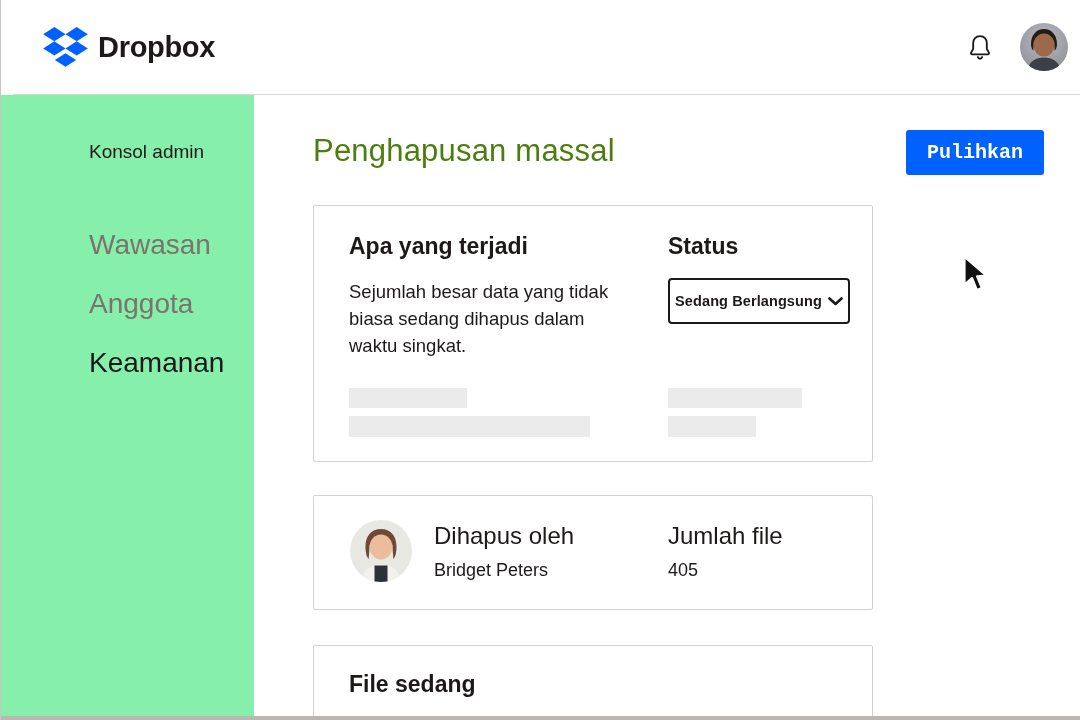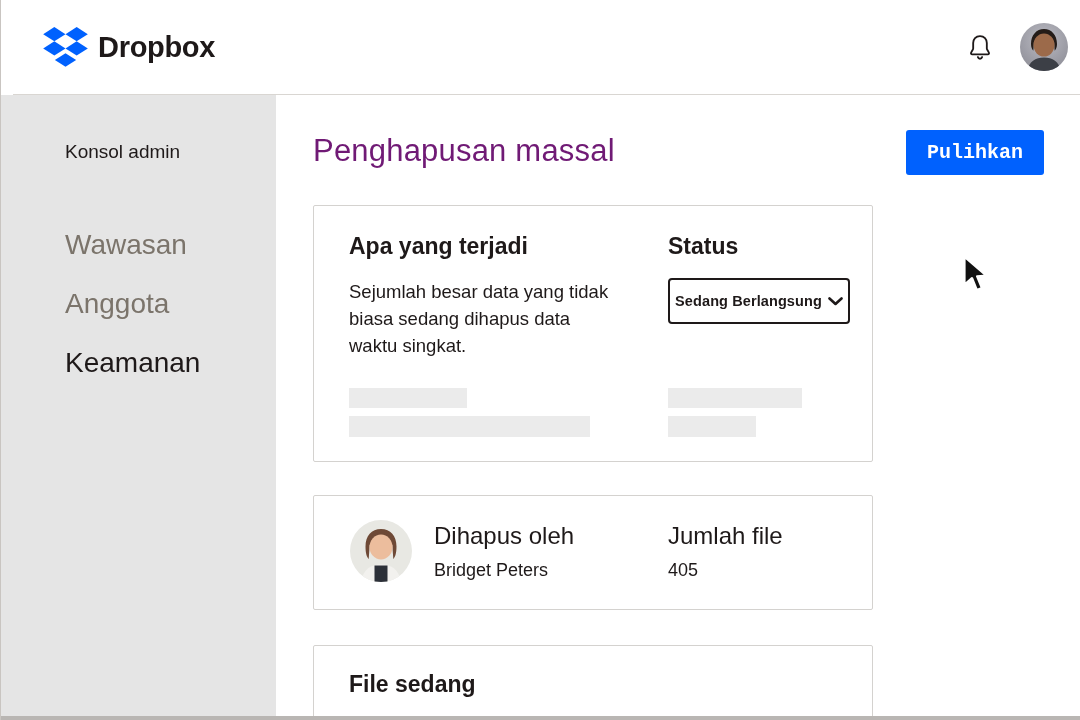--- a/index.html
+++ b/index.html
@@ -11,30 +11,30 @@
   
   .topbar{position:absolute;left:0;top:0;width:100%;height:95px;background:#fff;
     border-bottom:1px solid #d9d6d2;display:flex;align-items:center;justify-content:space-between;
     padding:0 24px 0 30px;box-sizing:border-box;margin-left:12px;}
   .brand{display:flex;align-items:center;gap:10px;cursor:pointer;}
   .brand-name{font-size:29px;font-weight:700;letter-spacing:-0.3px;color:#1e1919;}
   .topbar-right{display:flex;align-items:center;gap:27px;}
   .bell-wrap{display:flex;align-items:center;cursor:pointer;}
   .avatar-header{width:48px;height:48px;border-radius:50%;overflow:hidden;cursor:pointer;flex:0 0 auto;}
   
-  .sidebar{position:absolute;left:0;top:95px;bottom:0;width:275px;background:#e5e5e5;
-    box-sizing:border-box;padding:46px 20px 0 64px;}
+  .sidebar{position:absolute;left:0;top:95px;bottom:0;width:253px;background:#86efac;
+    box-sizing:border-box;padding:46px 20px 0 88px;}
   .sidebar-title{font-size:19px;color:#1e1919;margin:0 0 66px 0;}
   .nav-item{display:block;font-size:28px;color:#7b746b;margin-bottom:27px;text-decoration:none;cursor:pointer;line-height:32px;}
   .nav-item.active{color:#1e1919;}
   
   .main{position:absolute;left:275px;top:95px;right:0;bottom:0;background:#fff;
     box-sizing:border-box;padding:35px 36px 0 37px;overflow:hidden;}
   .title-row{display:flex;justify-content:space-between;align-items:flex-start;height:45px;margin-bottom:30px;}
-  .page-title{font-size:31px;font-weight:400;margin:0;letter-spacing:0.2px;line-height:42px;color:#701a75;}
+  .page-title{font-size:31px;font-weight:400;margin:0;letter-spacing:0.2px;line-height:42px;color:#4d7c0f;}
   .restore-btn{background:#0061fe;color:#fff;border:none;border-radius:3px;font-size:20px;font-weight:700;
     padding:0 21px;height:45px;font-family:Liberation Mono, monospace;cursor:pointer;}
   .card{width:560px;background:#fff;border:1px solid #d4d2cf;border-radius:2px;box-sizing:border-box;position:relative;}
   .card-incident{height:257px;}
   .col-left{position:absolute;left:35px;top:26px;width:312px;}
   .col-right{position:absolute;left:354px;top:26px;width:200px;}
   .card-h{font-size:23px;font-weight:700;margin:0;color:#1e1919;line-height:28px;}
   .body-text{margin-top:18px;font-size:18.5px;line-height:27px;color:#1e1919;}
   .dropdown{margin-top:18px;width:182px;height:46px;border:2px solid #1e1919;border-radius:4px;
     display:flex;align-items:center;justify-content:center;gap:6px;cursor:pointer;box-sizing:border-box;background:#fff;}
@@ -111,21 +111,21 @@
     <div class="title-row">
       <h1 class="page-title">Penghapusan massal</h1>
       <button class="restore-btn">Pulihkan</button>
     </div>
 
     <section class="card card-incident">
       <div class="col-left">
         <h2 class="card-h">Apa yang terjadi</h2>
         <div class="body-text">
           <div>Sejumlah besar data yang tidak</div>
-          <div>biasa sedang dihapus data</div>
+          <div>biasa sedang dihapus dalam</div>
           <div>waktu singkat.</div>
         </div>
       </div>
       <div class="col-right">
         <h2 class="card-h">Status</h2>
         <div class="dropdown">
           <span class="dropdown-label">Sedang Berlangsung</span>
           <span style="display:flex;">
             <svg width="15" height="9" viewBox="0 0 15 9" aria-hidden="true">
               <path d="M1.5 1.5 7.5 7 13.5 1.5" fill="none" stroke="#1e1919" stroke-width="2.6" stroke-linecap="round" stroke-linejoin="round"></path>

